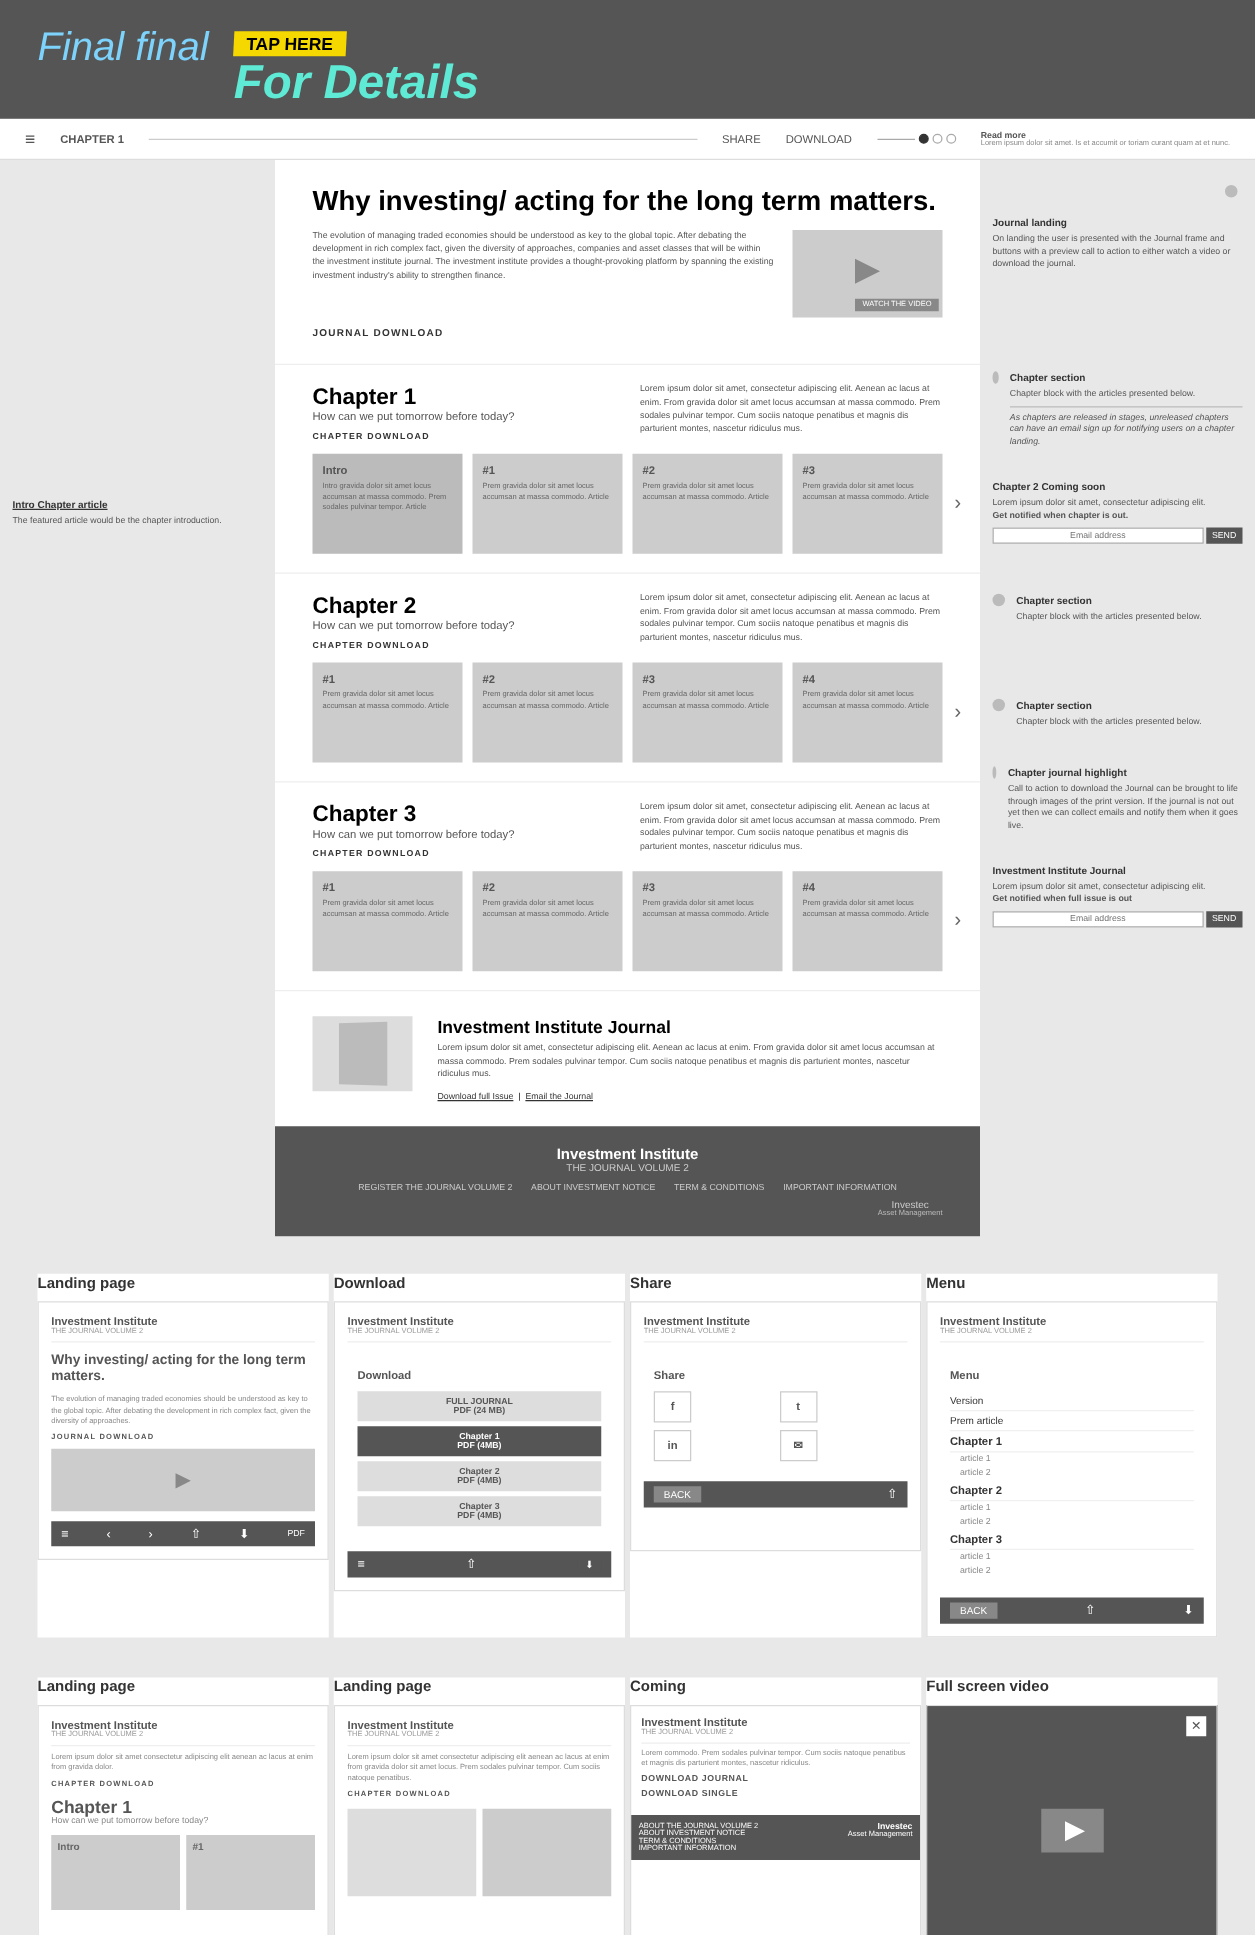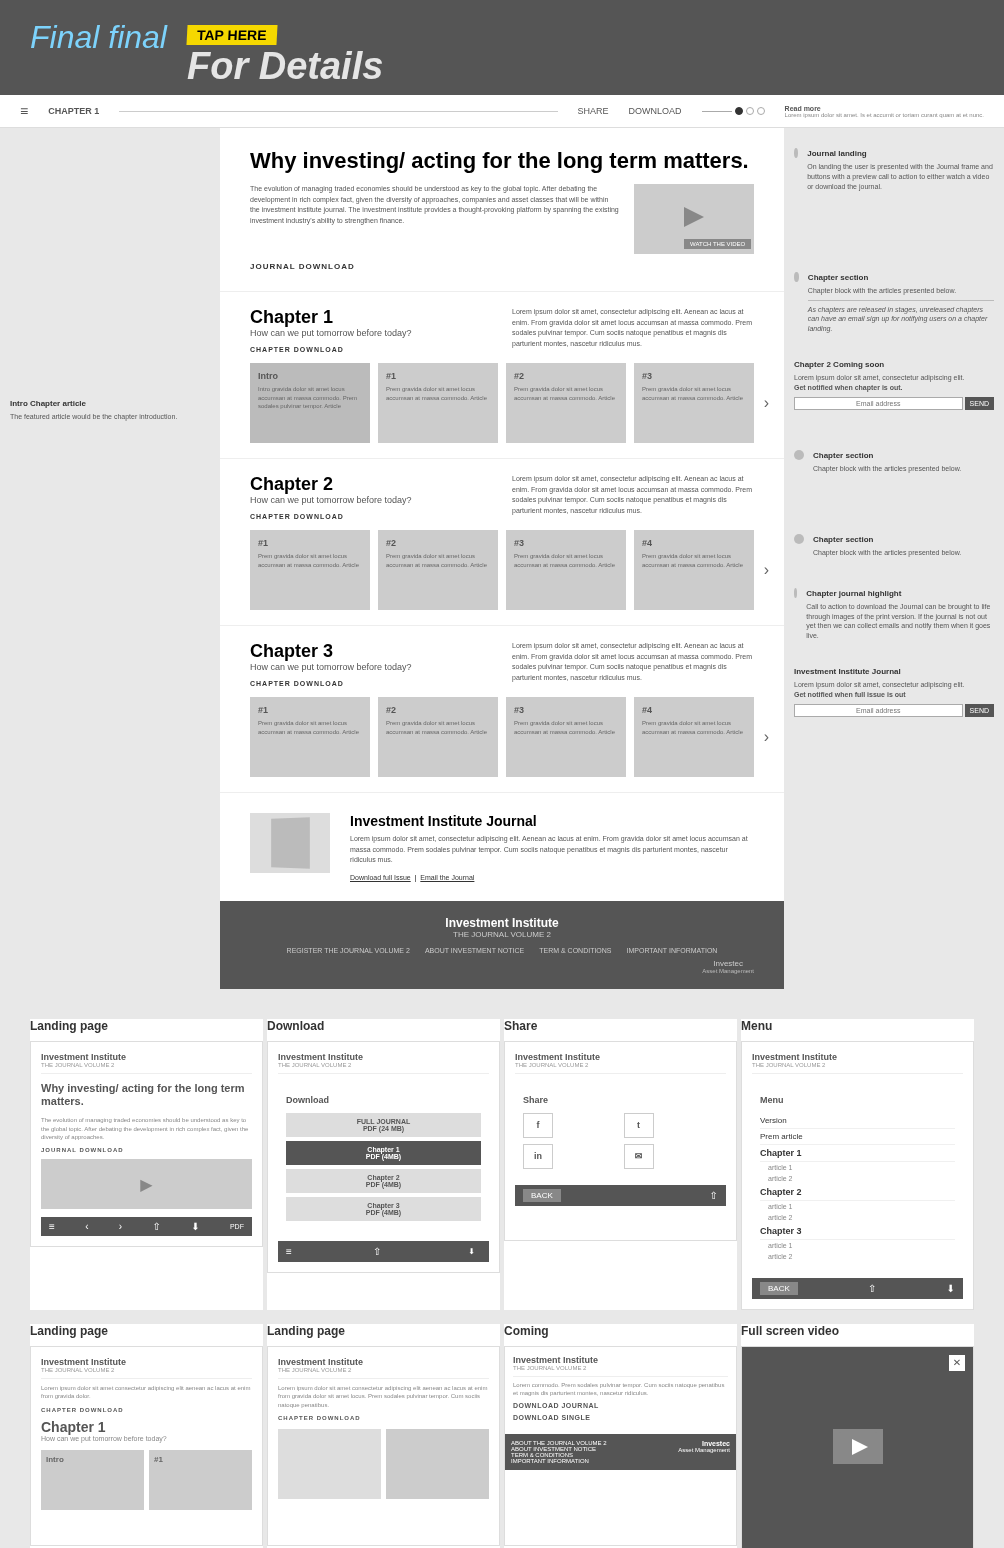--- a/index.html
+++ b/index.html
@@ -44,21 +44,21 @@
       min-width: 220px;
       padding: 10px;
       background: #e8e8e8;
     }
     .annotation {
       font-size: 8px;
       color: #333;
       margin-bottom: 20px;
       line-height: 1.4;
     }
-    .annotation .label { font-weight: bold; font-size: 8px; }
+    .annotation .label { font-weight: bold; font-size: 8px; text-decoration: underline; }
 
     
     .right-sidebar {
       width: 220px;
       min-width: 220px;
       padding: 10px;
       background: #e8e8e8;
     }
     .right-annotation {
       font-size: 8px;
@@ -255,21 +255,21 @@
     }
 
     
     .wireframes-section {
       background: #e8e8e8;
       padding: 30px;
     }
     .wireframes-row {
       display: flex;
       gap: 4px;
-      margin-bottom: 14px;
+      margin-bottom: 32px;
     }
     .wireframe-box {
       flex: 1;
       background: #fff;
     }
     .wireframe-label {
       font-size: 12px;
       font-weight: bold;
       color: #333;
       margin-bottom: 8px;
@@ -398,21 +398,21 @@
 
   <div class="header-section" style="height:95px;">
     <div style="display:flex; align-items:flex-start; gap:20px;">
       <div>
         <div class="header-title">Final final</div>
       </div>
       <div style="position:relative; flex:1; padding-top:5px;">
         <div style="background:#f5d800; display:inline-block; padding:2px 10px; font-size:14px; font-weight:900; transform:skew(-3deg); margin-bottom:2px;">
           <span>TAP HERE</span>
         </div>
-        <div style="font-size:38px; font-weight:900; font-style:italic; color:#e5e5e5; line-height:1; display:block;">
+        <div style="font-size:38px; font-weight:900; font-style:italic; color:#5eead4; line-height:1; display:block;">
           <span>For Details</span>
         </div>
       </div>
     </div>
   </div>
 
   <div class="nav-bar">
     <span class="menu-icon">≡</span>
     <span style="font-size:9px; font-weight:bold;">CHAPTER 1</span>
     <div style="flex:1; height:1px; background:#ccc;"></div>
@@ -578,21 +578,21 @@
             <div style="font-size:6px; color:#bbb;">Asset Management</div>
           </div>
         </div>
       </div>
 
     </div>
 
     <div class="right-sidebar">
 
       <div class="right-annotation" style="margin-top:10px;">
-        <div style="display:flex; align-items:flex-start; gap:5px;">
+        <div style="display:flex; align-items:flex-end; gap:15px;flex-direction:column;">
           <span class="ann-dot"></span>
           <div>
             <div class="ann-title">Journal landing</div>
             <div class="ann-text">On landing the user is presented with the Journal frame and buttons with a preview call to action to either watch a video or download the journal.</div>
           </div>
         </div>
       </div>
 
       <div class="right-annotation" style="margin-top:80px;">
         <div style="display:flex; align-items:flex-start; gap:5px;">

